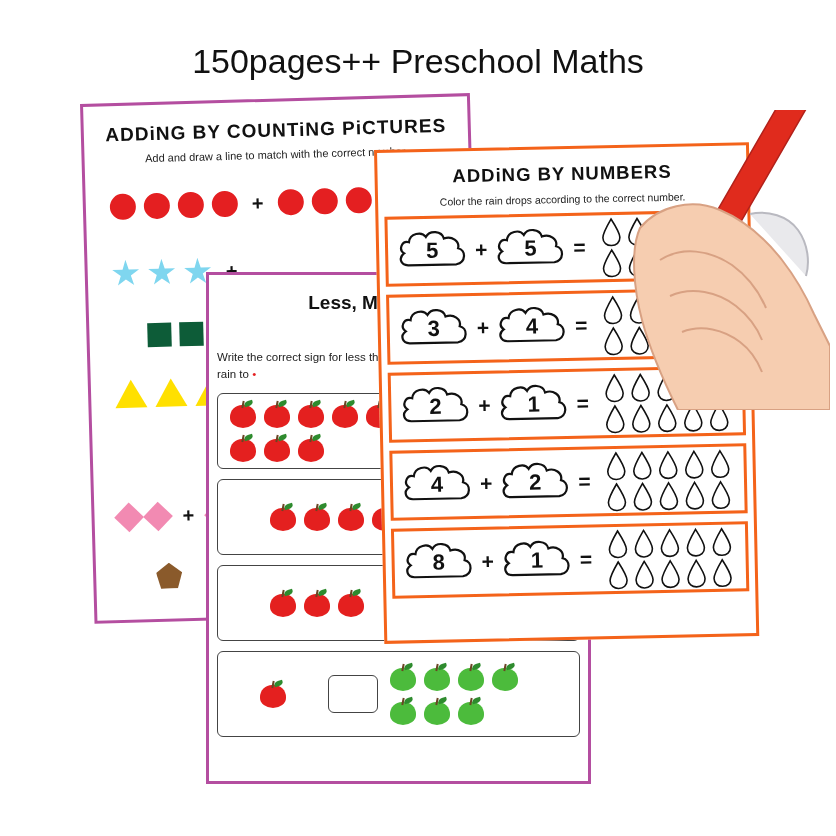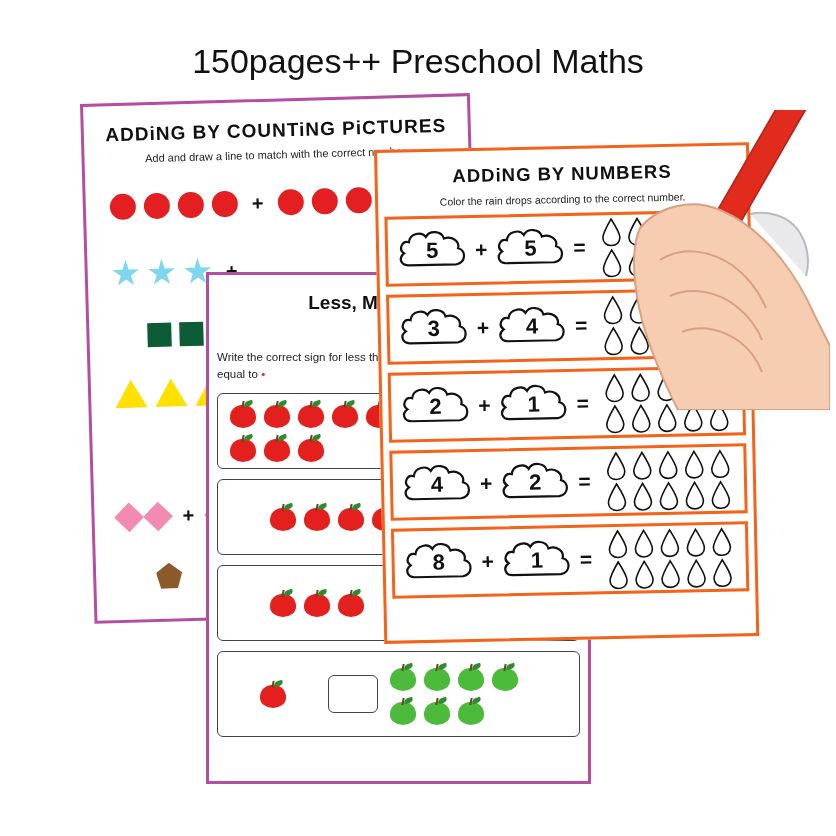--- a/index.html
+++ b/index.html
@@ -266,21 +266,21 @@
 </div>
 
 <div class="sheet" id="sheet-compare">
   <div class="s3-title">
     <div>Less, More or Equal</div>
     <div>with</div>
   </div>
   <div class="s3-sub">
     <div>Write the correct sign for less than, more than or</div>
     <div>
-      <span>equal to</span>
+      <span>rain to</span>
       <span class="red-dot">•</span>
     </div>
   </div>
 
   <div class="cmp-box" style="height:76px;">
     <div class="apple-grid">
       <span class="apple">
           <span class="body"></span>
           <span class="stem"></span>
           <span class="leaf"></span>

